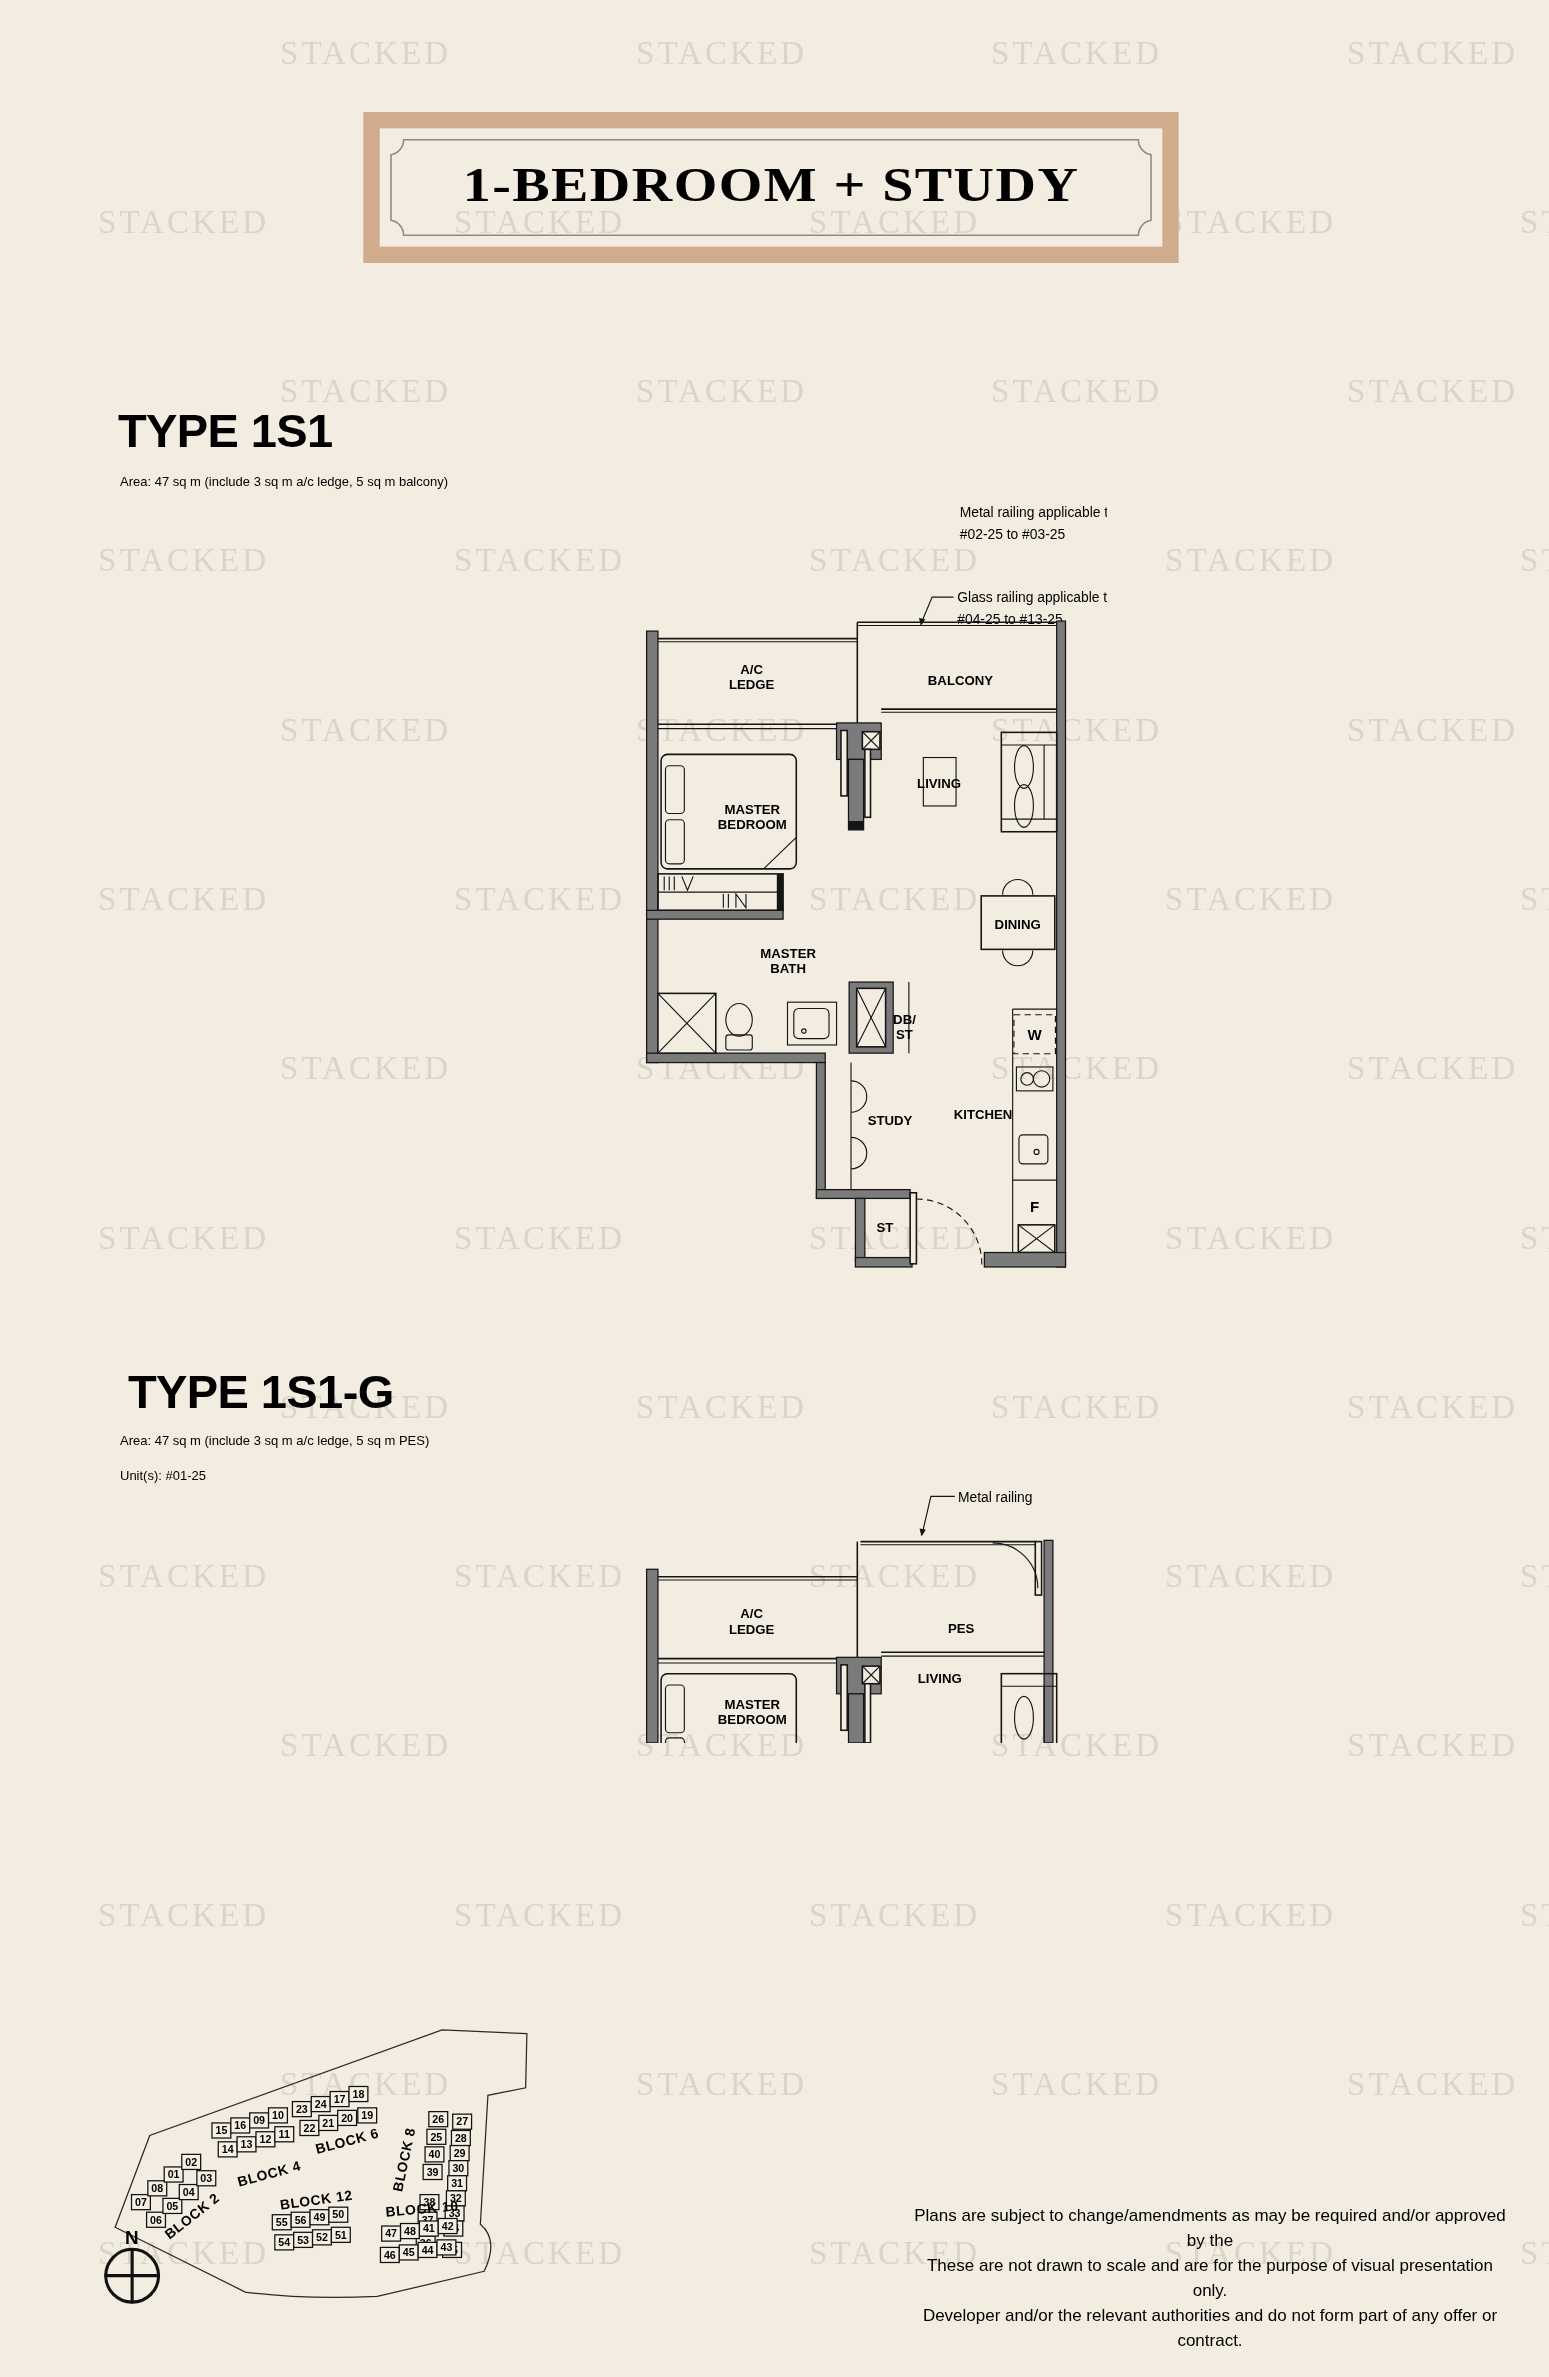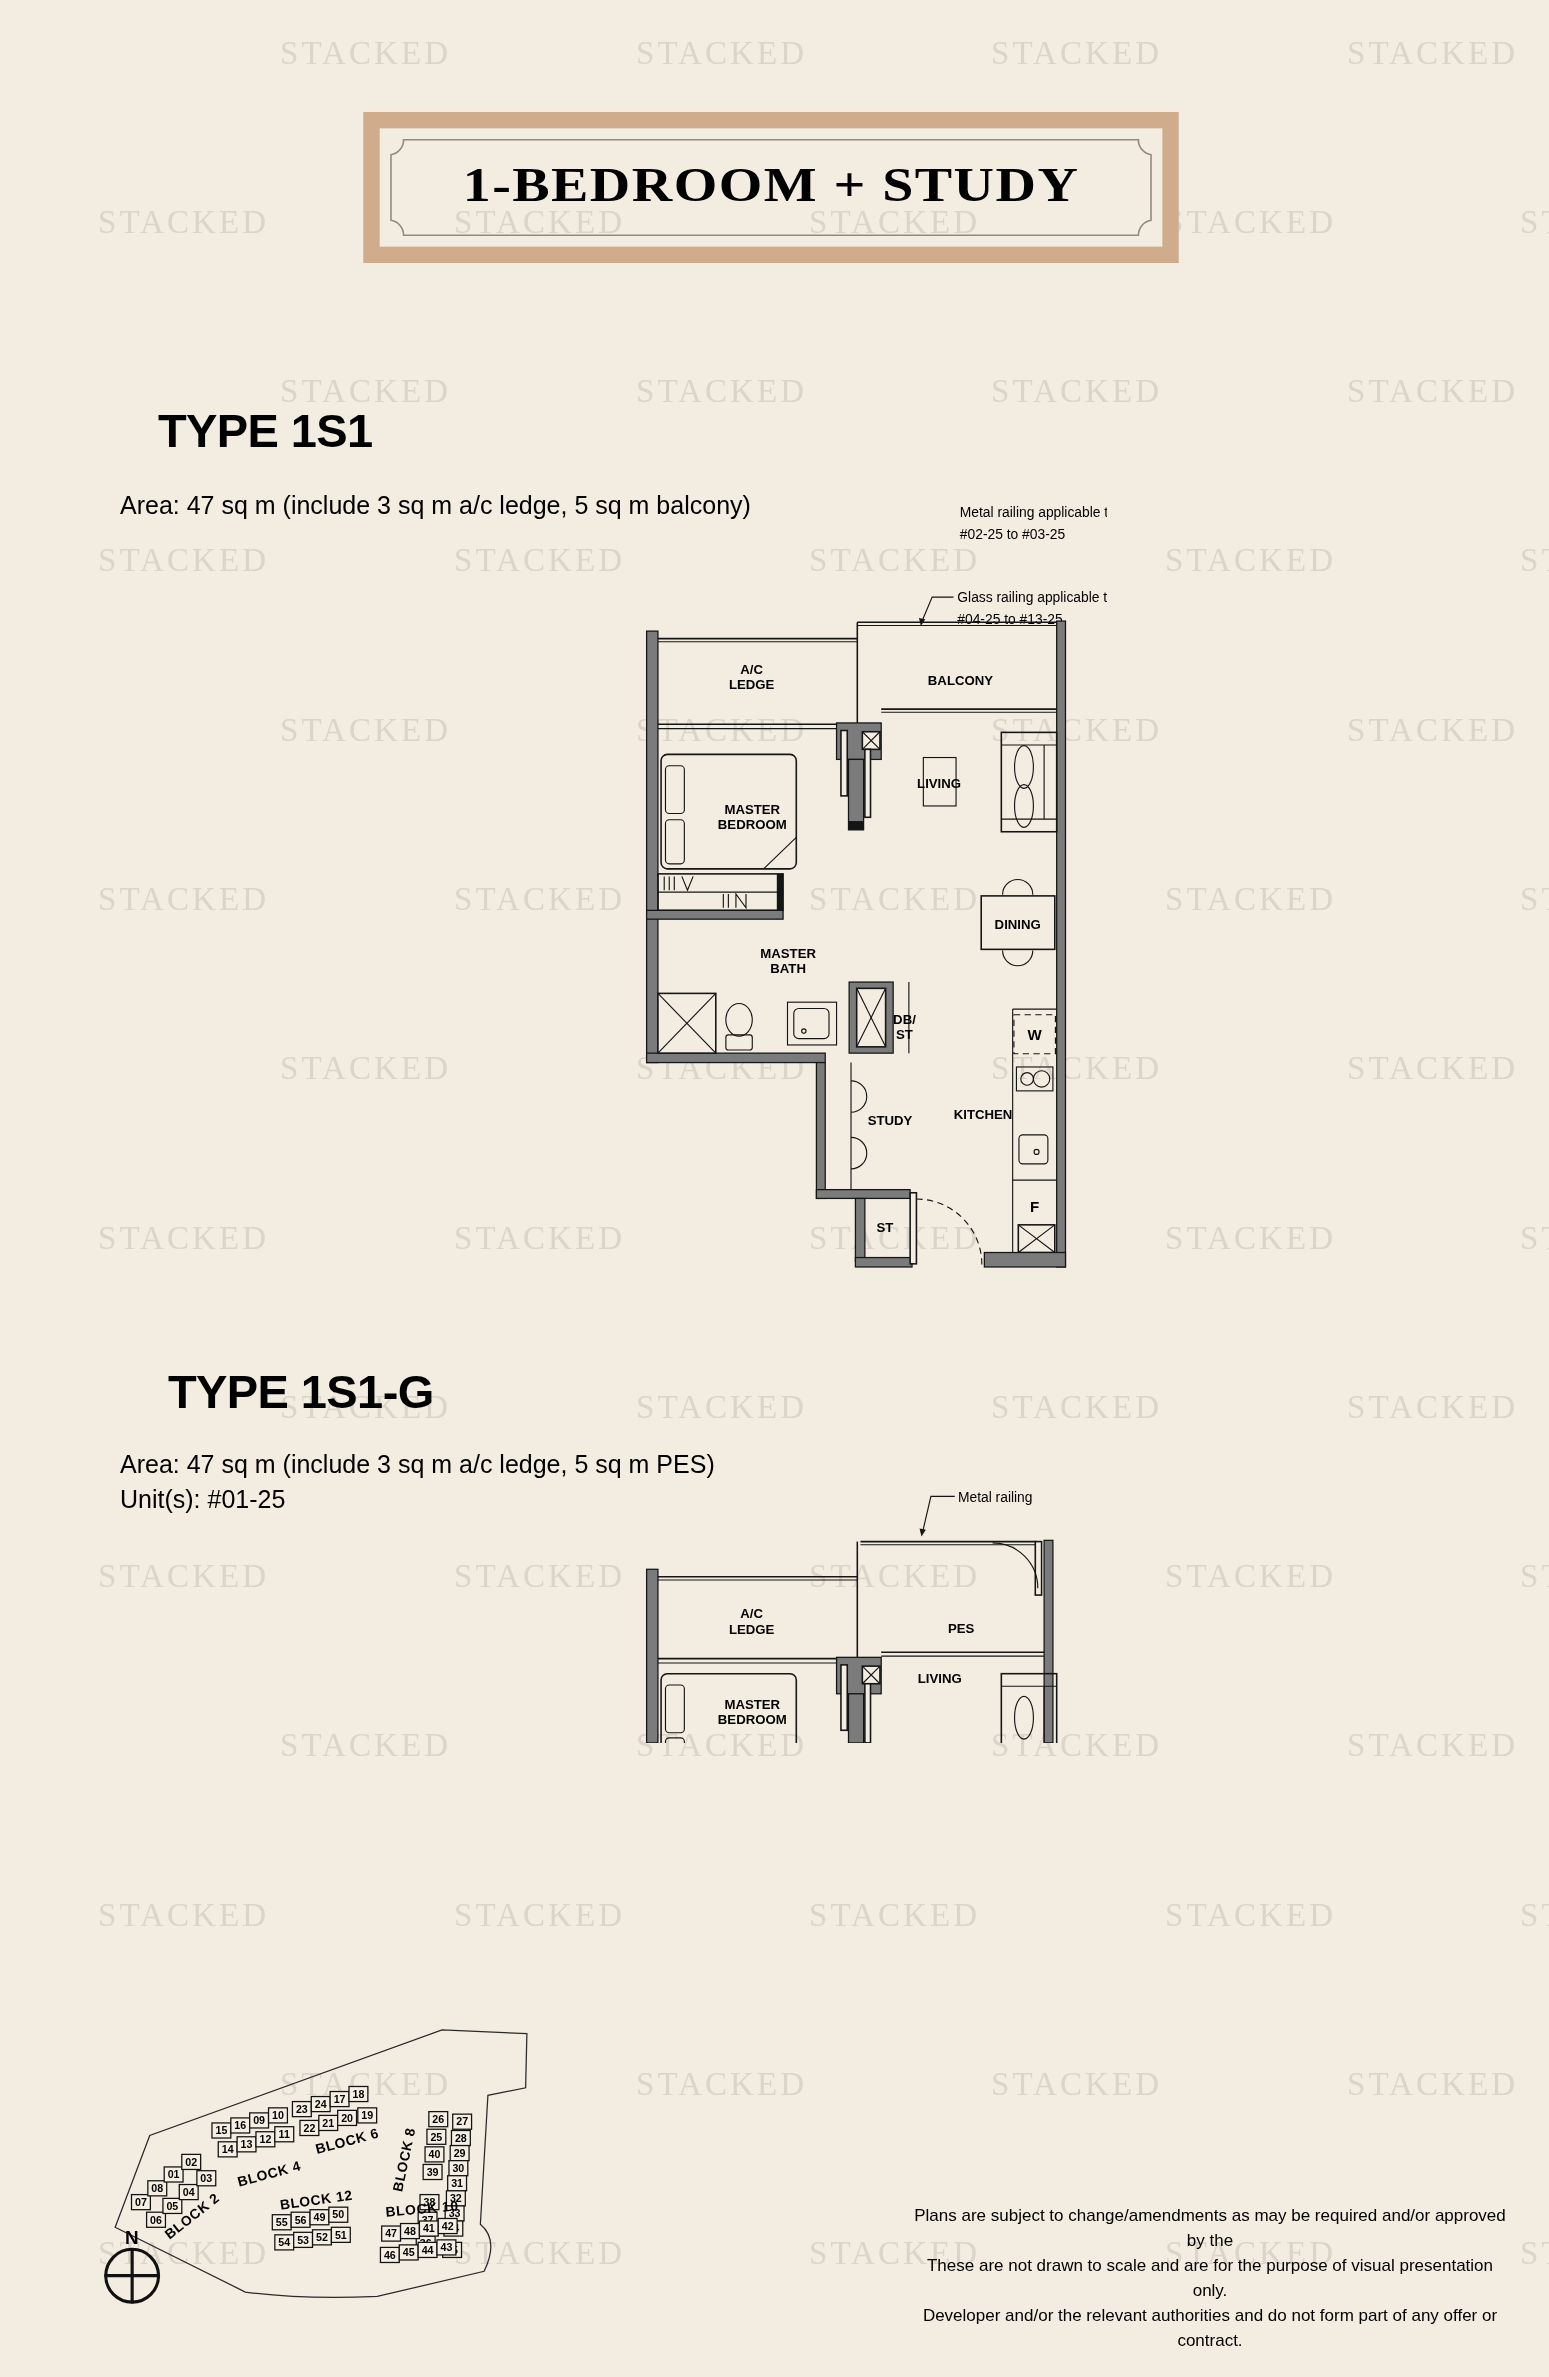--- a/index.html
+++ b/index.html
@@ -1,21 +1,21 @@
 <!DOCTYPE html>
 <html style="font-size:10px"><head>
 <meta charset="utf-8">
 <style>
   html,body{margin:0;padding:0;background:#e8e2d6;}
   .page{position:relative;width:1549px;height:2377px;background:#f2ece1;overflow:hidden;
         font-family:"Liberation Sans",sans-serif;color:#000;}
   .wm{position:absolute;font-family:"Liberation Serif",serif;font-size:33px;letter-spacing:3.1px;
       color:#dbd5c9;white-space:nowrap;z-index:0;}
-  .h1{position:absolute;z-index:1;font-size:47px;font-weight:700;letter-spacing:-0.6px;margin-left:40px;}
-  .meta{position:absolute;z-index:1;font-size:25px;line-height:35px;margin-top:24px;}
+  .h1{position:absolute;z-index:1;font-size:47px;font-weight:700;letter-spacing:-0.6px;}
+  .meta{position:absolute;z-index:1;font-size:13px;line-height:35px;}
   svg.layer{position:absolute;z-index:1;overflow:hidden;}
   svg text{font-family:"Liberation Sans",sans-serif;fill:#000;}
   .roomlbl{font-size:21px;font-weight:700;text-anchor:middle;}
   .biglbl{font-size:24px;font-weight:700;text-anchor:middle;}
   .note{font-size:22px;text-anchor:start;}
   .thin{fill:none;stroke:#151515;stroke-width:2.5;}
   .thin1{fill:none;stroke:#151515;stroke-width:1.8;}
   .wall{fill:#7b7b7b;stroke:#151515;stroke-width:2;}
   .cap{fill:#151515;stroke:none;}
   .box{fill:#f2ece1;stroke:#151515;stroke-width:2.5;}

